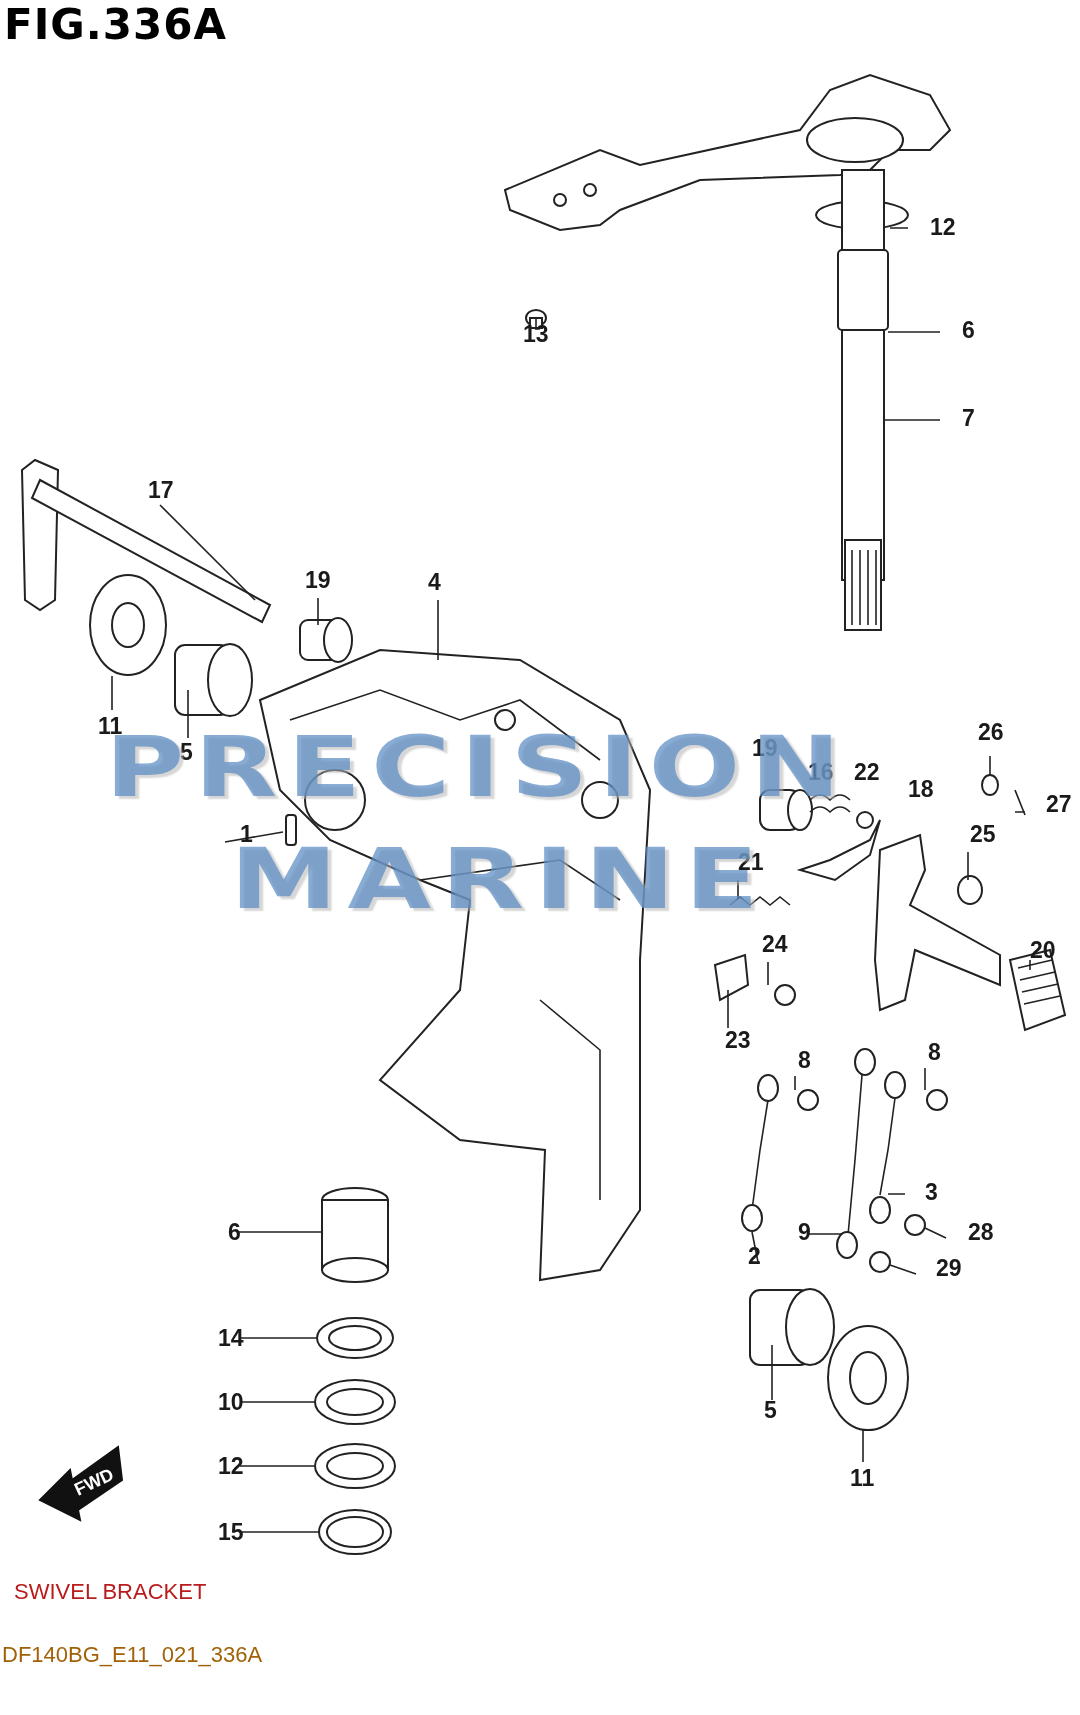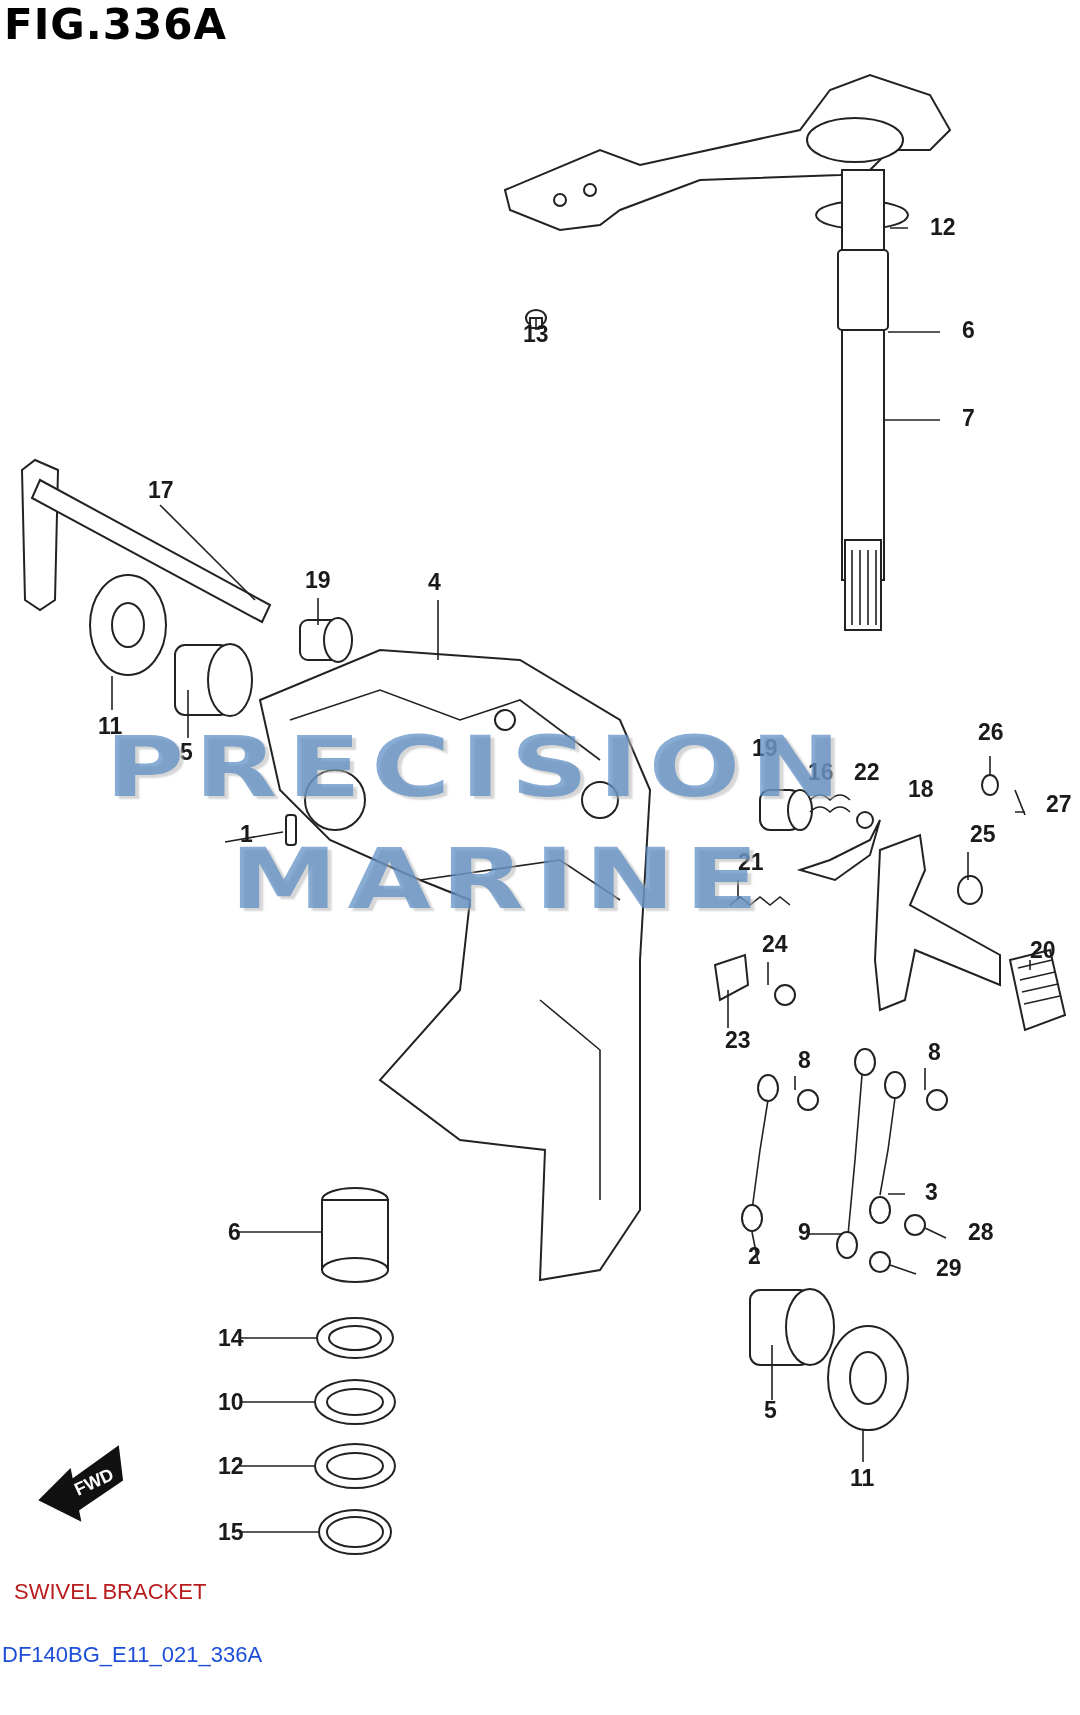--- a/index.html
+++ b/index.html
@@ -1,20 +1,20 @@
 <!DOCTYPE html>
 <html><head>
 <meta charset="utf-8">
 <style>
   html, body { margin: 0; padding: 0; background: #ffffff; }
   body { width: 1080px; height: 1715px; position: relative; overflow: hidden;
          font-family: "Liberation Sans", sans-serif; color: #1a1a1a; }
   .fig-title { position: absolute; left: 4px; top: 0px; font-size: 42px; font-weight: 900;
                letter-spacing: 1px; font-family: "DejaVu Sans", sans-serif; color: #000000; }
-  .footer-code { position: absolute; left: 2px; top: 1642px; font-size: 22px; color: #1d4ed8; }
+  .footer-code { position: absolute; left: 2px; top: 1642px; font-size: 22px; color: #a16207; }
   .footer-name { position: absolute; left: 2px; top: 1579px; font-size: 22px; color: #b91c1c; margin-left: 12px; }
   svg.diagram { position: absolute; left: 0; top: 0; }
   .lbl { font-family: "Liberation Sans", sans-serif; font-size: 23px; font-weight: bold; fill: #1a1a1a; }
   .part { fill: #fff; stroke: #222; stroke-width: 2; }
   .line { stroke: #222; stroke-width: 1.6; fill: none; }
   .wm1 { position: absolute; left: 105px; top: 718px; font-size: 108px; font-weight: 900;
          color: rgba(92,140,196,0.72); letter-spacing: 10px; font-family: "DejaVu Sans", sans-serif;
          text-shadow: 4px 4px 2px rgba(180,180,180,0.55); transform: scaleY(0.78); transform-origin: top left; }
   .wm2 { position: absolute; left: 230px; top: 830px; font-size: 108px; font-weight: 900;
          color: rgba(92,140,196,0.72); letter-spacing: 10px; font-family: "DejaVu Sans", sans-serif;

